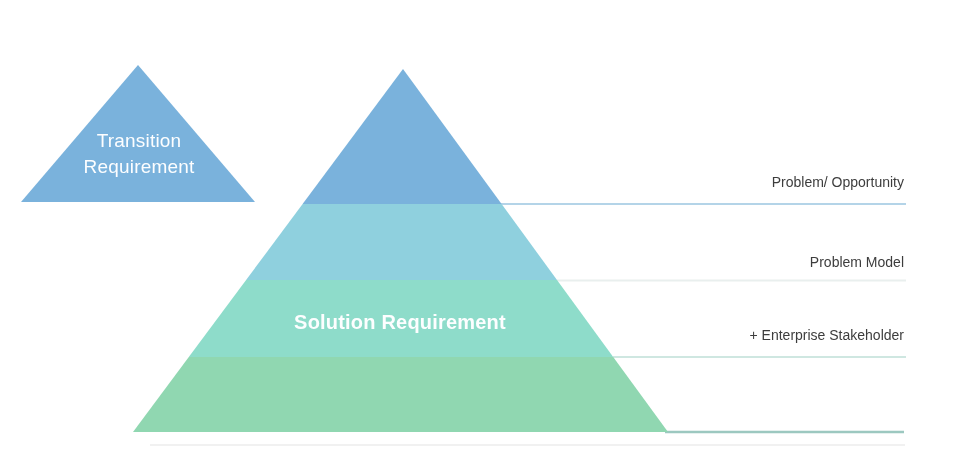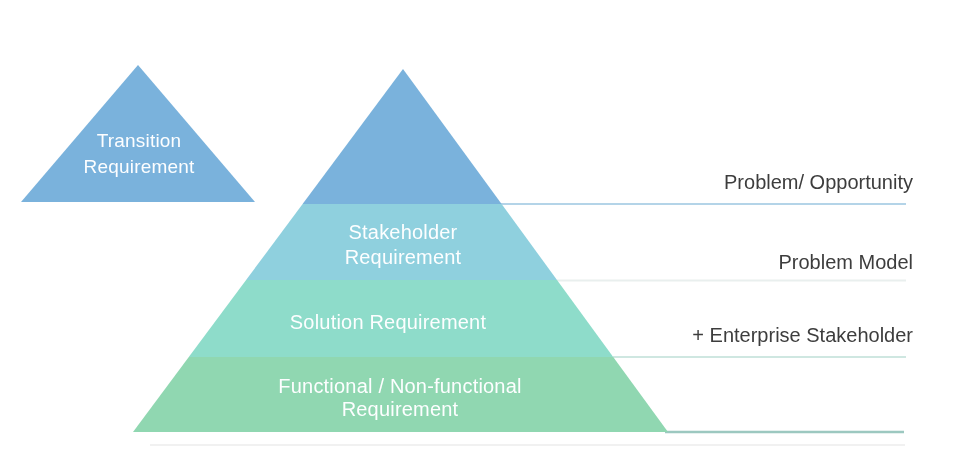--- a/index.html
+++ b/index.html
@@ -32,24 +32,24 @@
   }
   .transition-label {
     font-size: 19px;
     line-height: 26px;
   }
   .functional-label {
     line-height: 23px;
   }
   .annotation {
     position: absolute;
-    right: 43px;
+    right: 52px;
     text-align: right;
     color: #3d3d3d;
-    font-size: 20px;
+    font-size: 14px;
     line-height: 24px;
     white-space: nowrap;
   }
 </style>
 </head>
 <body>
 
 <div class="canvas">
 
   <svg width="956" height="460" viewBox="0 0 956 460">
@@ -64,25 +64,23 @@
 
     <polygon points="403,37 501.6,172 302.6,172" fill="#7ab2dc"></polygon>
     <polygon points="302.6,172 501.6,172 557,248 246.1,248" fill="#8fd0de"></polygon>
     <polygon points="246.1,248 557,248 613.2,325 188.8,325" fill="#8edcca"></polygon>
     <polygon points="188.8,325 613.2,325 668,400 133,400" fill="#90d7b1"></polygon>
   </svg>
 
   <div class="pyr-label transition-label" style="left:139px; top:96px; width:160px;">Transition Requirement</div>
 
 
-  <div class="pyr-label" style="left:403px; top:188px; width:170px;">Stakeholder Requirement</div>
 
-  <div class="pyr-label" style="left:388px; top:278px; width:300px;">Solution Requirement</div>
+  <div class="pyr-label" style="left:400px; top:278px; width:300px;font-weight:bold;">Solution Requirement</div>
 
-  <div class="pyr-label functional-label" style="left:400px; top:343px; width:280px;">Functional / Non-functional Requirement</div>
 
   <div class="annotation" style="top:138px;">Problem/ Opportunity</div>
 
   <div class="annotation" style="top:218px;">Problem Model</div>
 
   <div class="annotation" style="top:291px;">+ Enterprise Stakeholder</div>
 
 </div>
 
 </body></html>

